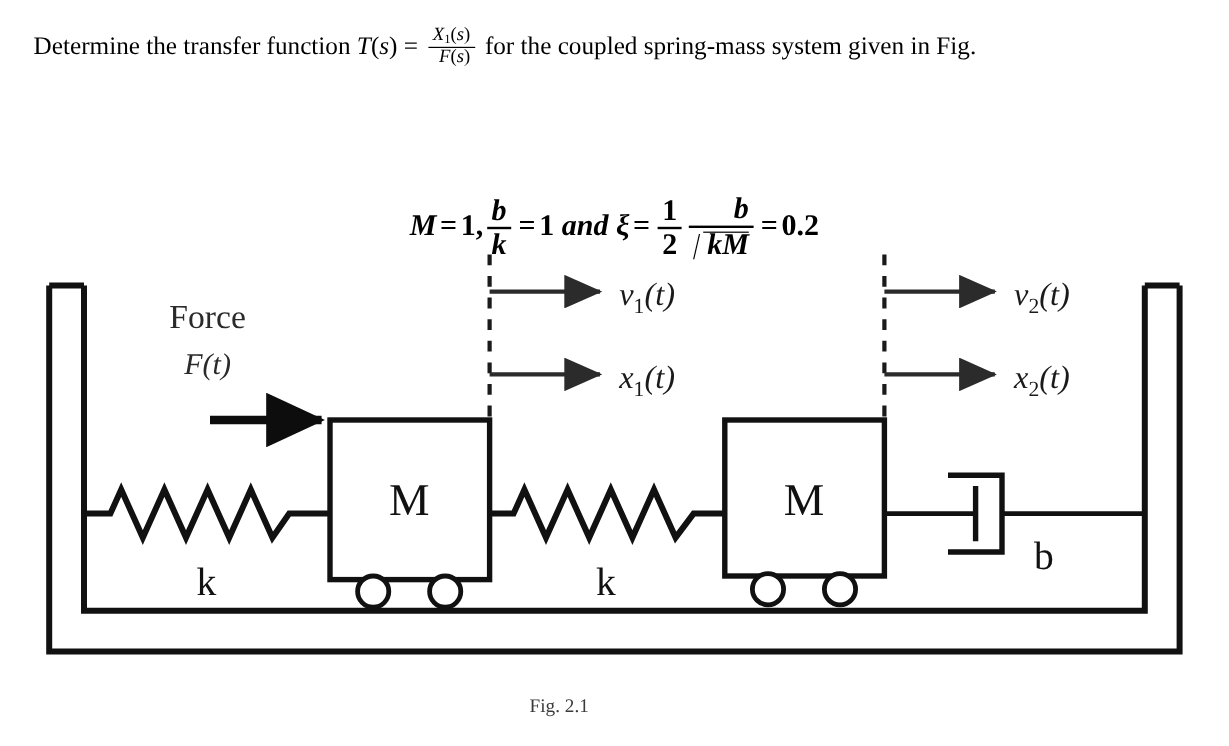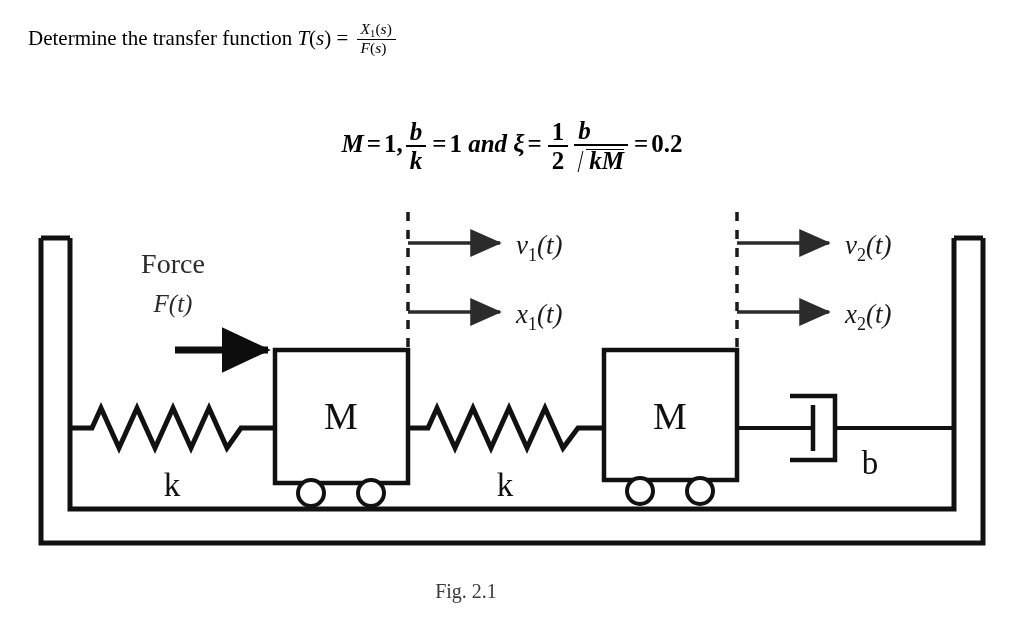--- a/index.html
+++ b/index.html
@@ -28,42 +28,42 @@
   .line1 { white-space: nowrap; }
   .line2 { white-space: nowrap; }
 
   .mi { font-style: italic; }
   .sub { font-size: 0.68em; vertical-align: -0.28em; }
 
   
   .frac {
     display: inline-block;
     vertical-align: middle;
-    text-align: left;
+    text-align: right;
     line-height: 1.08;
     margin: 0 3px;
     position: relative;
     top: -1px;
   }
   .frac > .num { display: block; padding: 0 4px; }
   .frac > .den { display: block; padding: 0 4px; border-top: 1.6px solid #000; }
 
   .small-frac { font-size: 0.74em; }
 
   
   #conditions {
     position: absolute;
     left: 0;
     top: 118px;
     width: 1024px;
     text-align: center;
     font-size: 25px;
     font-family: "Liberation Serif", "DejaVu Serif", serif;
   }
-  #conditions .eq { display: inline-block; white-space: nowrap; }
+  #conditions .eq { display: inline-block; white-space: nowrap; margin-top: 44px; }
   #conditions .mi { font-style: italic; font-weight: bold; }
   #conditions .mn { font-weight: bold; }
   #conditions .op { font-weight: bold; padding: 0 3px; }
   #conditions .frac > .den { border-top: 2px solid #000; }
 
   .sqrt {
     display: inline-block;
     position: relative;
     padding-left: 11px;
     padding-top: 1px;
@@ -97,38 +97,38 @@
     height: 380px;
   }
   #figure svg { display: block; }
 
   #caption {
     position: absolute;
     left: 0;
     top: 580px;
     width: 932px;
     text-align: center;
-    font-size: 20px;
+    font-size: 16px;
     color: #3a3a3a;
     font-family: "Liberation Serif", "DejaVu Serif", serif;
   }
 
   .diag-label {
     font-family: "Liberation Serif", "DejaVu Serif", serif;
   }
 </style>
 </head>
 <body>
 
 <div id="problem-text">
   <div class="line1">
     <span>Determine the transfer function </span><span class="mi">T</span><span>(</span><span class="mi">s</span><span>)</span><span> = </span><span class="frac small-frac">
       <span class="num"><span class="mi">X</span><span class="sub">1</span><span>(</span><span class="mi">s</span><span>)</span></span>
       <span class="den"><span class="mi">F</span><span>(</span><span class="mi">s</span><span>)</span></span>
-    </span>
+    </span><span> for the coupled spring-mass system given in Fig.</span>
   </div>
 </div>
 
 <div id="conditions">
   <span class="eq"><span class="mi">M</span><span class="op">=</span><span class="mn">1,</span><span class="frac">
       <span class="num mi">b</span>
       <span class="den mi">k</span>
     </span><span class="op">=</span><span class="mn">1</span>&nbsp;<span class="mi">and</span>&nbsp;<span class="mi">ξ</span><span class="op">=</span><span class="frac">
       <span class="num mn">1</span>
       <span class="den mn">2</span>

